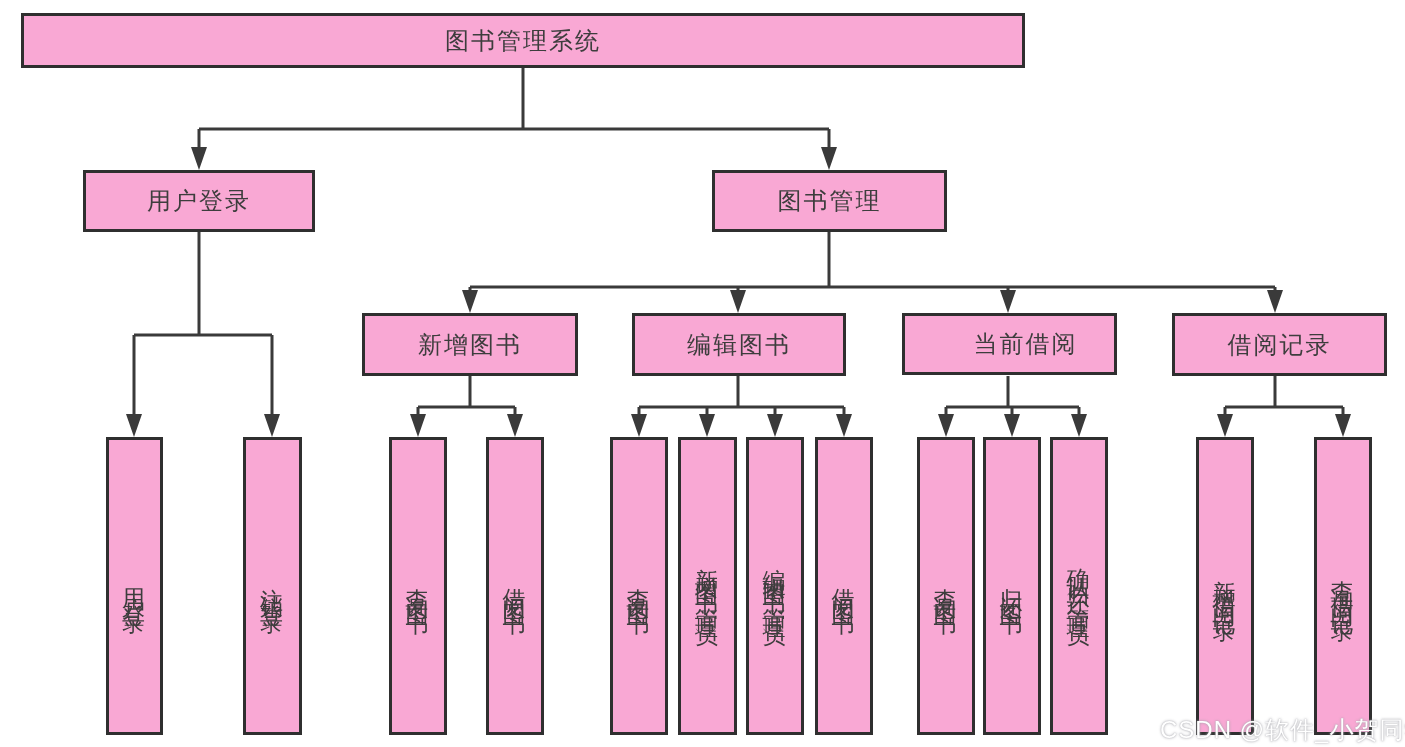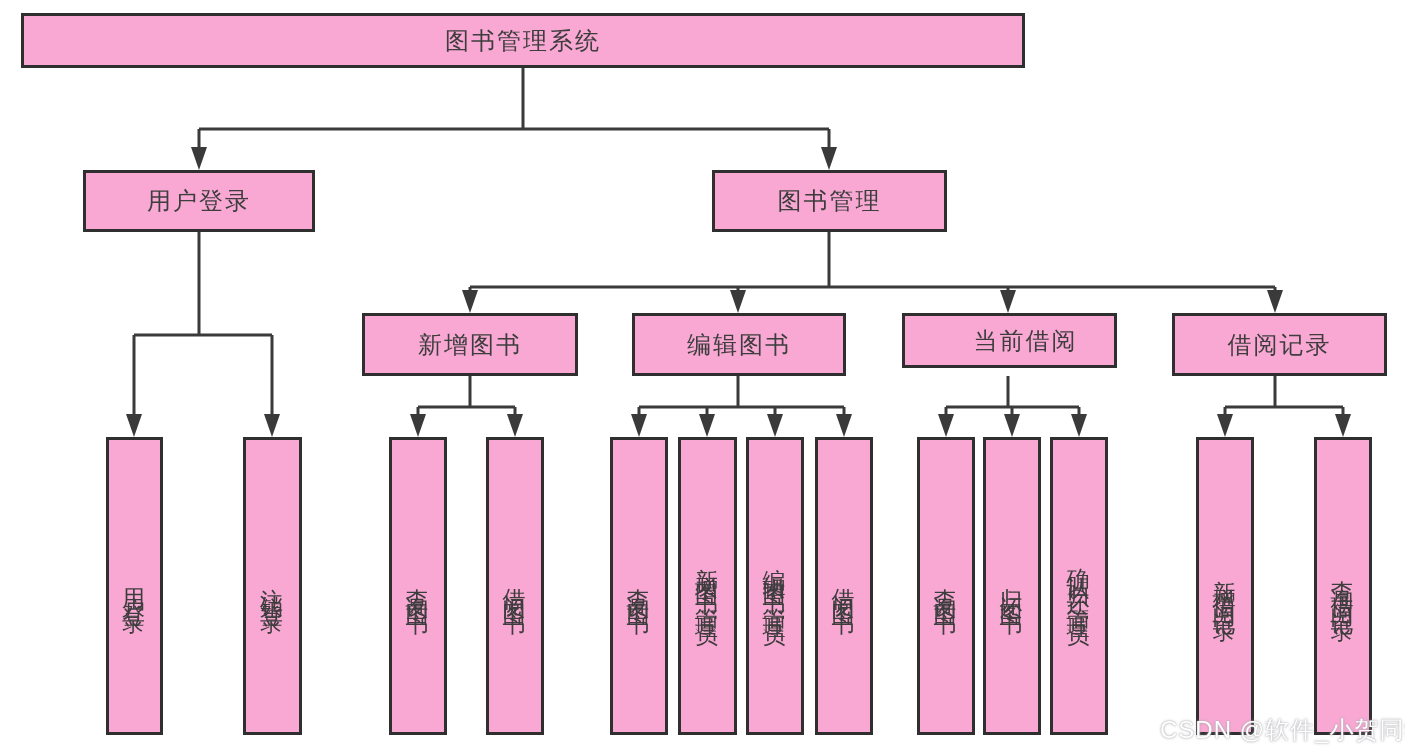--- a/index.html
+++ b/index.html
@@ -93,21 +93,21 @@
   <div class="node hnode" style="left:712px; top:170px; width:235px; height:62px;">
     <span>图书管理</span>
   </div>
 
   <div class="node hnode" style="left:362px; top:313px; width:216px; height:63px;">
     <span>新增图书</span>
   </div>
   <div class="node hnode" style="left:632px; top:313px; width:214px; height:63px;">
     <span>编辑图书</span>
   </div>
-  <div class="node hnode" style="left:902px; top:313px; width:215px; height:55px;padding-left:32px;">
+  <div class="node hnode" style="left:902px; top:313px; width:215px; height:62px;padding-left:32px;">
     <span>当前借阅</span>
   </div>
   <div class="node hnode" style="left:1172px; top:313px; width:215px; height:63px;">
     <span>借阅记录</span>
   </div>
 
   <div class="node leaf" style="left:106px; top:437px; width:57px; height:298px;">
     <span class="vtext">用户登录</span>
   </div>
   <div class="node leaf" style="left:243px; top:437px; width:59px; height:298px;">

